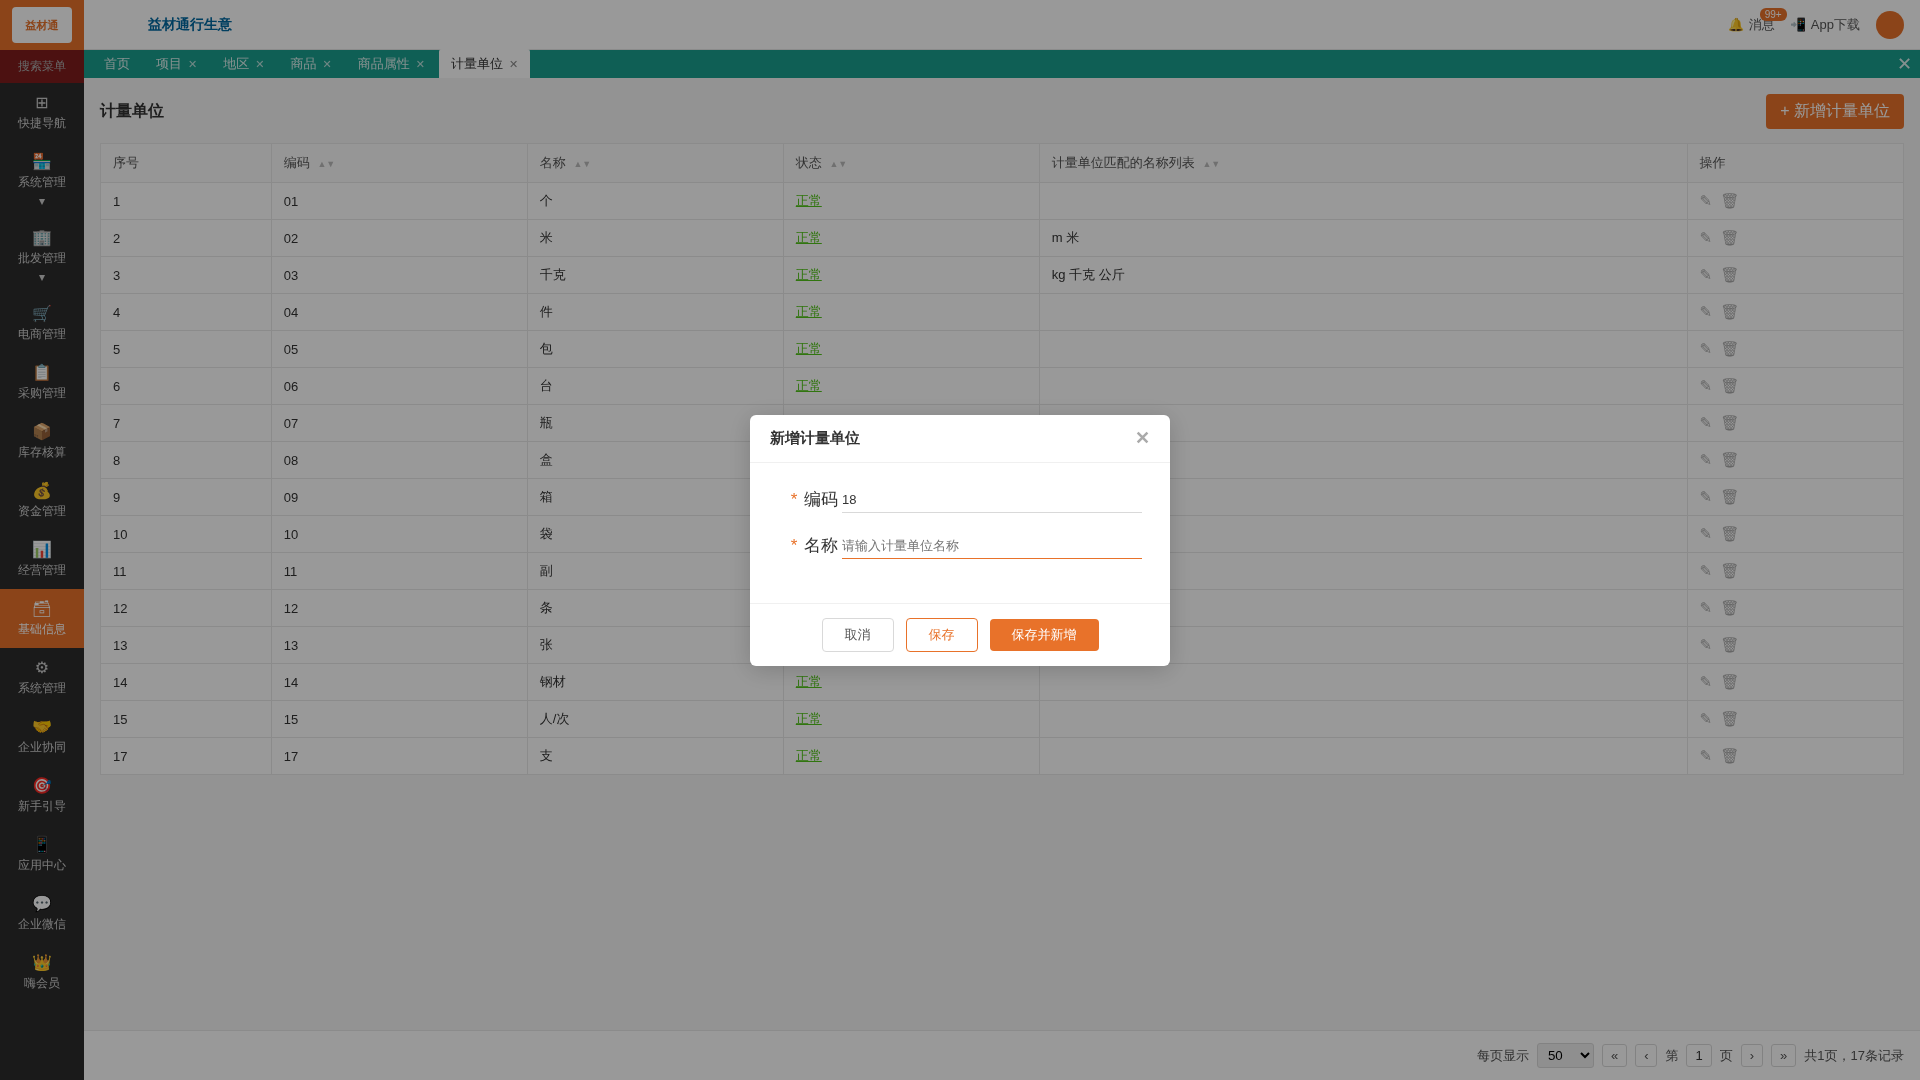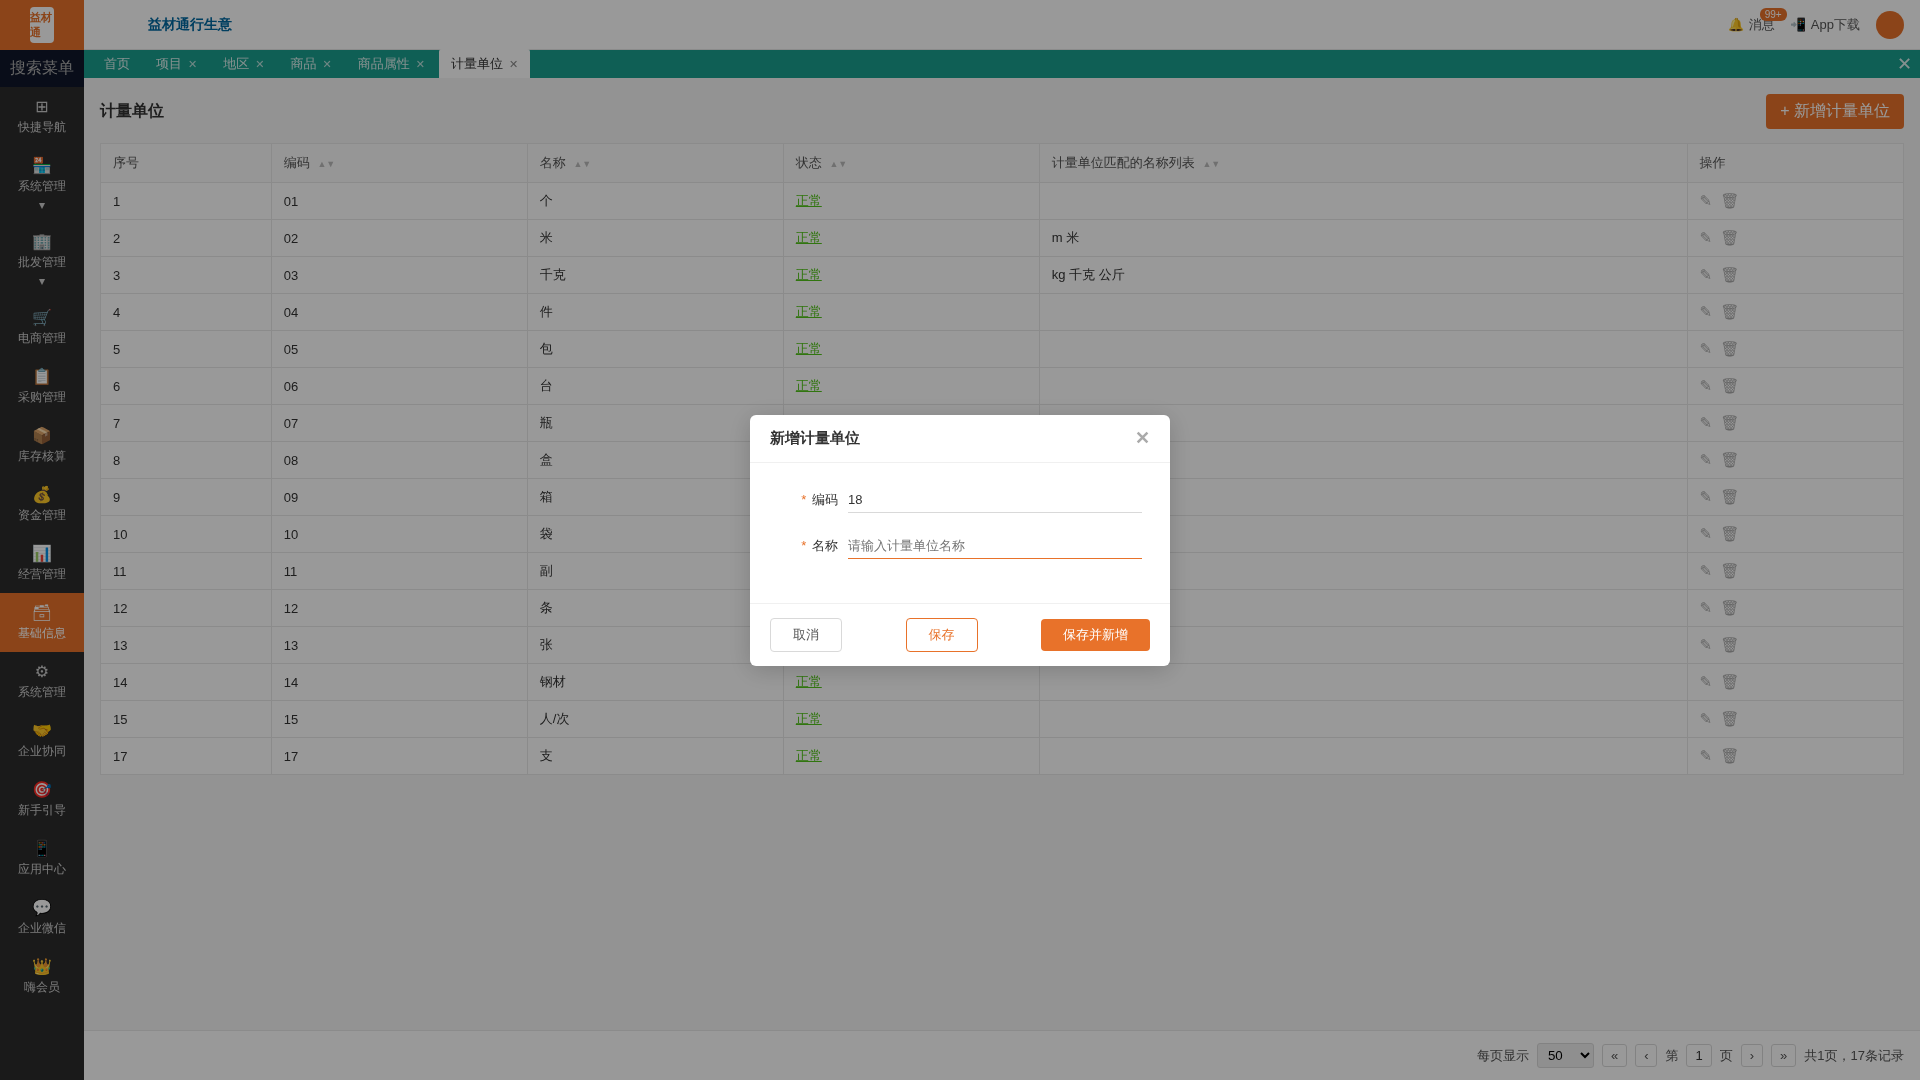--- a/index.html
+++ b/index.html
@@ -20,24 +20,24 @@
       display: flex; align-items: center; justify-content: center;
       color: white; font-size: 13px; font-weight: bold;
     }
     .sidebar-logo-icon {
       width: 36px; height: 36px; background: white; border-radius: 4px;
       display: flex; align-items: center; justify-content: center;
       color: #e8722a; font-size: 16px; font-weight: bold;
     }
     .sidebar-search {
       padding: 8px 6px;
-      background: #0f172a;
+      background: #7f1d1d;
       color: #aaa;
       text-align: center;
-      font-size: 16px;
+      font-size: 12px;
       cursor: pointer;
     }
     .sidebar-nav-item {
       padding: 10px 6px;
       color: #ccc;
       text-align: center;
       font-size: 12px;
       cursor: pointer;
       display: flex; flex-direction: column; align-items: center; gap: 3px;
     }
@@ -172,52 +172,52 @@
       padding: 14px 20px; border-bottom: 1px solid #f0f0f0;
       display: flex; align-items: center; justify-content: space-between;
       font-size: 15px; font-weight: bold; color: #333;
     }
     .modal-close { font-size: 18px; color: #aaa; cursor: pointer; line-height: 1; }
     .modal-body { padding: 24px 28px; }
     .form-row {
       display: flex; align-items: center; margin-bottom: 20px;
     }
     .form-label {
-      width: 60px; text-align: right; margin-right: 10px; color: #333; font-size: 13px;
+      width: 60px; text-align: right; margin-right: 4px; color: #333; font-size: 17px;
       flex-shrink: 0;
     }
     .form-label .required { color: #e8722a; margin-right: 2px; }
     .form-input {
       flex: 1; border: none; border-bottom: 1px solid #d9d9d9;
       padding: 5px 0; font-size: 13px; outline: none; color: #333;
     }
     .form-input.highlighted { border-bottom-color: #e8722a; }
     .modal-footer {
-      padding: 14px 20px; display: flex; align-items: center; justify-content: space-between; gap: 12px;
+      padding: 14px 20px; display: flex; align-items: center; justify-content: center; gap: 12px;
       border-top: 1px solid #f0f0f0;
     }
     .btn-cancel {
       border: 1px solid #d9d9d9; background: white; color: #555;
       border-radius: 4px; padding: 7px 22px; font-size: 13px; cursor: pointer;
     }
     .btn-save {
       border: 1px solid #e8722a; background: white; color: #e8722a;
       border-radius: 4px; padding: 7px 22px; font-size: 13px; cursor: pointer;
     }
     .btn-save-new {
       background: #e8722a; color: white; border: none;
       border-radius: 4px; padding: 7px 22px; font-size: 13px; cursor: pointer;
     }
   </style>
 </head>
 <body>
 
 <div class="sidebar">
   <div class="sidebar-logo">
-    <div class="sidebar-logo-icon" style="font-size:11px; width:24px; height:36px;">益材通</div>
+    <div class="sidebar-logo-icon" style="font-size:11px; width:60px; height:36px;">益材通</div>
   </div>
   <div class="sidebar-search">搜索菜单</div>
   <div class="sidebar-nav-item">
     <span class="nav-icon">⊞</span>
     <span>快捷导航</span>
   </div>
   <div class="sidebar-nav-item">
     <span class="nav-icon">🏪</span>
     <span>系统管理</span>
     <span class="group-arrow">▾</span>

